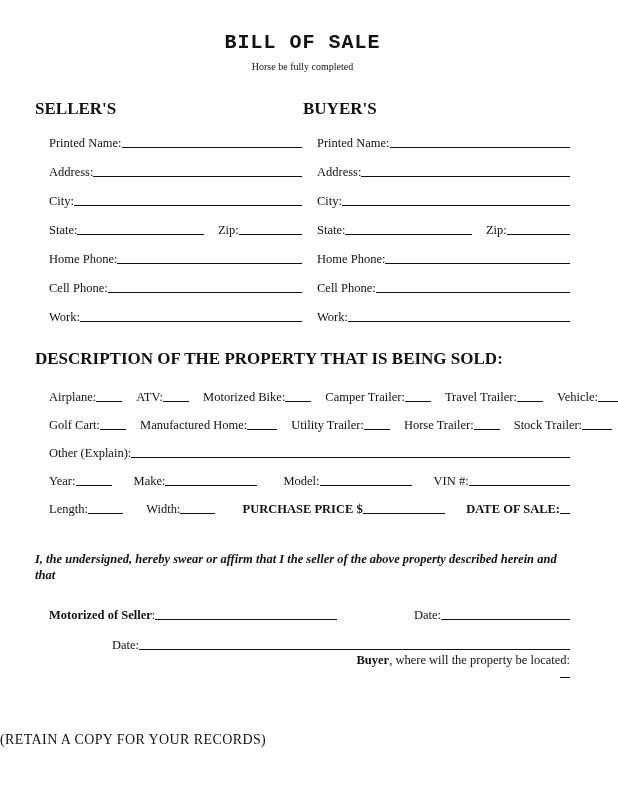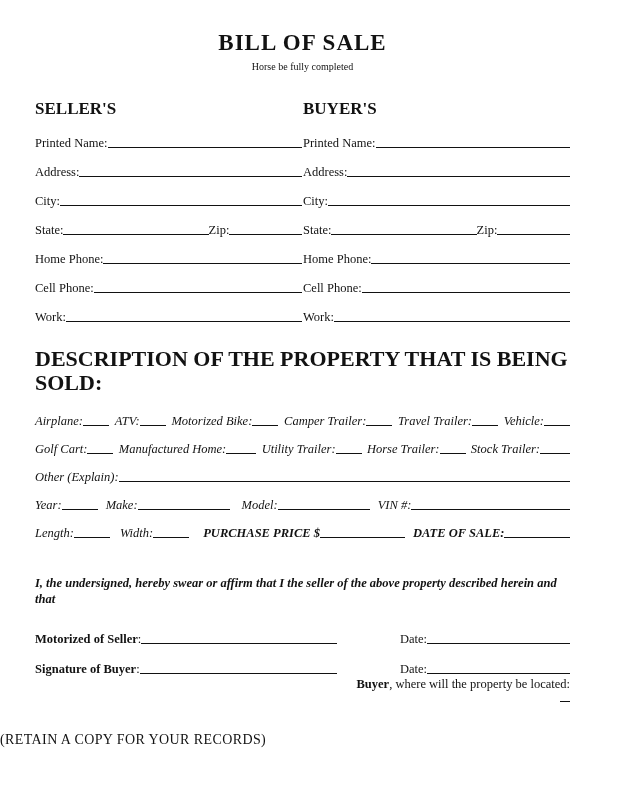--- a/index.html
+++ b/index.html
@@ -9,56 +9,57 @@
     width:618px; height:800px;
     background:#ffffff;
     color:#121212;
     font-family:"Liberation Serif", serif;
     font-size:12.5px;
     padding:28px 48px 0 35px;
     overflow:hidden;
   }
   .title {
     text-align:center;
-    font-size:23px; font-weight:bold;
+    font-size:20px; font-weight:bold;
     letter-spacing:1px;
     line-height:30px;
+    font-family:Liberation Mono, monospace;
   }
   .subtitle {
     text-align:center;
     font-size:10px;
     line-height:12px;
     margin-top:3px;
   }
   .parties { display:flex; gap:1px; margin-top:25px; }
   .party { flex:1; min-width:0; }
   .party-heading {
     font-size:17px; font-weight:bold;
     line-height:22px; margin-bottom:2px;
   }
   .frow { display:flex; align-items:flex-end; height:29px; }
-  .lbl { white-space:nowrap; line-height:15px; }
+  .lbl { white-space:nowrap; line-height:15px;margin-left:14px; }
   .line {
     flex:1;
     border-bottom:1px solid #121212;
     height:1px; align-self:flex-end;
     margin-bottom:3px; min-width:10px;
   }
   .line-state { flex:2; }
   .blank {
     display:inline-block;
     border-bottom:1px solid #121212;
     height:1px; align-self:flex-end;
     margin-bottom:3px;
   }
   .w26 { width:26px; } .w30 { width:30px; } .w36 { width:36px; }
   .w85 { width:85px; } .w92 { width:92px; }
   .description { margin-top:22px; }
-  .desc-heading { font-size:22px; font-weight:bold; line-height:24px; }
-  .drow { display:flex; align-items:flex-end; height:28px;font-style:italic; }
+  .desc-heading { font-size:17px; font-weight:bold; line-height:24px; }
+  .drow { display:flex; align-items:flex-end; height:28px; }
   .drow-spread { justify-content:space-between; }
   .drow-first { height:34px; }
   .ditem { display:flex; align-items:flex-end; }
   .gap8 { width:8px; } .gap10 { width:10px; } .gap12 { width:12px; } .gap14 { width:14px; }
   .bold { font-weight:bold; }
   .affirmation {
     margin-top:34px;
     font-weight:bold; font-style:italic;
     font-size:12.5px; line-height:16px;
   }
@@ -250,24 +251,20 @@
         <span class="lbl"><b>Motorized of Seller</b><span>:</span></span>
         <span class="line"></span>
       </div>
       <div class="sig-right">
         <span class="lbl">Date:</span>
         <span class="line"></span>
       </div>
     </div>
 
     <div class="sigrow">
-      <div class="sig-left">
-        <span class="lbl"><b>Signature of Buyer</b><span>:</span></span>
-        <span class="line"></span>
-      </div>
       <div class="sig-right">
         <span class="lbl">Date:</span>
         <span class="line"></span>
       </div>
     </div>
 
     <div class="frow located-row">
       <span class="lbl"><b>Buyer</b><span>, where will the property be located:</span></span>
       <span class="line"></span>
     </div>

